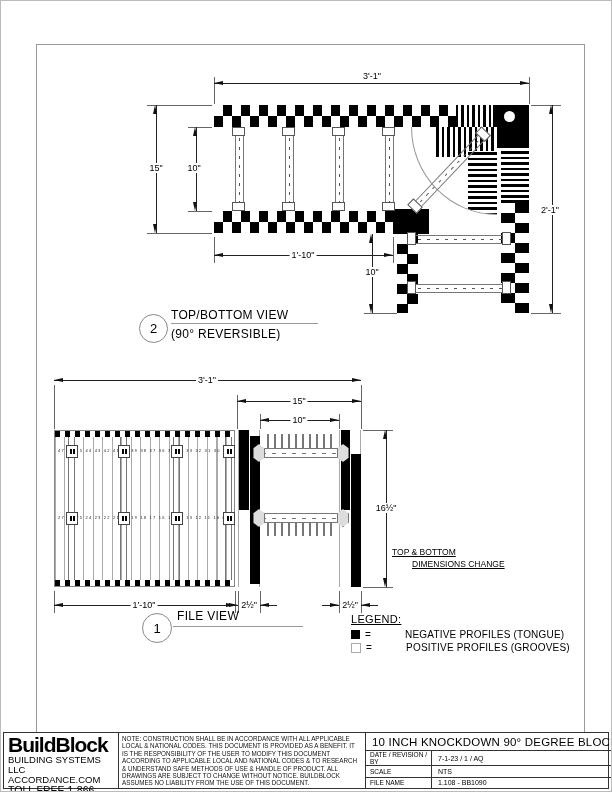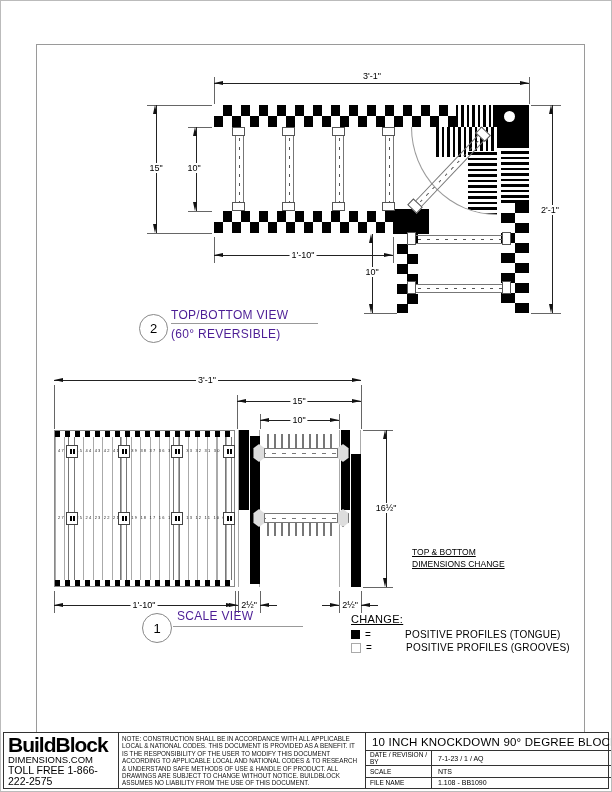--- a/index.html
+++ b/index.html
@@ -31,21 +31,21 @@
   .hw::before,.hw::after{content:"";position:absolute;top:-4px;width:7px;height:11px;border:1px solid #555;background:#fff;}
   .hw::before{left:-2px;}.hw::after{right:-2px;}
   .fan{position:absolute;left:410px;top:126px;width:86px;height:88px;border-radius:0 0 0 100%;
        overflow:hidden;border-left:1px solid #999;border-bottom:1px solid #999;box-sizing:border-box;}
   .hex{position:absolute;width:10px;height:16px;background:#ddd;border:1px solid #777;
        clip-path:polygon(50% 0,100% 25%,100% 75%,50% 100%,0 75%,0 25%);}
   .teeth{position:absolute;background:repeating-linear-gradient(90deg,#777 0 2px,transparent 2px 7px);}
   .tiebar{position:absolute;height:8px;border:1px solid #777;background:
           repeating-linear-gradient(90deg,#777 0 4px,transparent 4px 10px) 0 50%/100% 1px no-repeat,#fff;}
   
-  .vlabel{position:absolute;font-size:12px;letter-spacing:.3px;color:#4c1d95;white-space:nowrap;}
+  .vlabel{position:absolute;font-size:12px;letter-spacing:.3px;color:#000000;white-space:nowrap;}
   .vnum{position:absolute;width:27px;height:27px;border:1px solid #888;border-radius:50%;
         display:flex;align-items:center;justify-content:center;font-size:13px;background:#fff;}
   .uline{position:absolute;height:1px;background:#999;}
   .tinynums{position:absolute;font-size:4px;letter-spacing:1.2px;color:#222;white-space:nowrap;overflow:hidden;}
   .tiebox{position:absolute;width:10px;height:11px;border:1px solid #444;background:
           linear-gradient(90deg,transparent 0 2px,#000 2px 4px,transparent 4px 5px,#000 5px 7px,transparent 7px) 50% 50%/8px 5px no-repeat,#fff;}
   
   .tblock{position:absolute;left:2px;right:2px;top:731px;height:57px;border:1px solid #333;
           display:flex;box-sizing:border-box;background:#fff;}
   .tb-left{width:114px;flex:none;padding:2px 4px;display:flex;flex-direction:column;justify-content:space-between;box-sizing:border-box;}
@@ -141,21 +141,21 @@
   <div class="ln" style="left:551px;top:104px;width:1px;height:208px"></div>
   <div class="ar u" style="left:548px;top:104px"></div>
   <div class="ar d" style="left:548px;top:303px"></div>
   <div class="dimtx" style="left:549px;top:209px">2'-1"</div>
 
   <div class="vnum" style="left:138px;top:313px">
       <span>2</span>
     </div>
   <div class="vlabel" style="left:170px;top:307px">TOP/BOTTOM VIEW</div>
   <div class="uline" style="left:170px;top:322px;width:147px"></div>
-  <div class="vlabel" style="left:170px;top:326px">(60° REVERSIBLE)</div>
+  <div class="vlabel" style="left:170px;top:326px">(90° REVERSIBLE)</div>
 
   <div class="ext" style="left:53px;top:384px;width:1px;height:44px"></div>
   <div class="ext" style="left:360px;top:384px;width:1px;height:44px"></div>
   <div class="ln" style="left:53px;top:379px;width:307px;height:1px"></div>
   <div class="ar l" style="left:53px;top:377px"></div>
   <div class="ar r" style="left:351px;top:377px"></div>
   <div class="dimtx" style="left:206px;top:379px">3'-1"</div>
 
   <div class="ext" style="left:236px;top:394px;width:1px;height:34px"></div>
   <div class="ln" style="left:236px;top:400px;width:124px;height:1px"></div>
@@ -232,47 +232,48 @@
   <div class="dimtx" style="left:248px;top:604px">2½"</div>
 
   <div class="ext" style="left:338px;top:590px;width:1px;height:22px"></div>
   <div class="ext" style="left:360px;top:590px;width:1px;height:22px"></div>
   <div class="ln" style="left:321px;top:604px;width:17px;height:1px"></div>
   <div class="ar r" style="left:329px;top:602px"></div>
   <div class="ln" style="left:360px;top:604px;width:17px;height:1px"></div>
   <div class="ar l" style="left:360px;top:602px"></div>
   <div class="dimtx" style="left:349px;top:604px">2½"</div>
 
-  <div class="notetx" style="left:411px;top:546px">TOP &amp; BOTTOM</div>
+  <div class="notetx" style="left:391px;top:546px">TOP &amp; BOTTOM</div>
   <div class="notetx" style="left:411px;top:558px">DIMENSIONS CHANGE</div>
 
   <div class="vnum" style="left:141px;top:612px;width:28px;height:28px">
       <span>1</span>
     </div>
-  <div class="vlabel" style="left:176px;top:608px">SCALE VIEW</div>
+  <div class="vlabel" style="left:176px;top:608px">FILE VIEW</div>
   <div class="uline" style="left:172px;top:625px;width:130px"></div>
 
-  <div class="lg-head" style="left:350px;top:612px">CHANGE:</div>
+  <div class="lg-head" style="left:350px;top:612px">LEGEND:</div>
   <div class="lg-row" style="left:350px;top:628px">
     <span class="sq-f"></span>
     <span class="lg-eq">=</span>
     <span class="lg-sp"></span>
-    <span>POSITIVE PROFILES (TONGUE)</span>
+    <span>NEGATIVE PROFILES (TONGUE)</span>
   </div>
   <div class="lg-row" style="left:350px;top:641px">
     <span class="sq-o"></span>
     <span class="lg-eq">=</span>
     <span class="lg-sp"></span>
     <span>POSITIVE PROFILES (GROOVES)</span>
   </div>
 
   <div class="tblock">
     <div class="tb-left">
       <div class="tb-logo">BuildBlock</div>
-      <div class="tb-web">DIMENSIONS.COM</div>
+      <div class="tb-co">BUILDING SYSTEMS LLC</div>
+      <div class="tb-web">ACCORDANCE.COM</div>
       <div class="tb-ph">TOLL FREE 1-866-222-2575</div>
     </div>
     <div class="tb-note">NOTE: CONSTRUCTION SHALL BE IN ACCORDANCE WITH ALL APPLICABLE LOCAL &amp; NATIONAL CODES. THIS DOCUMENT IS PROVIDED AS A BENEFIT. IT IS THE RESPONSIBILITY OF THE USER TO MODIFY THIS DOCUMENT ACCORDING TO APPLICABLE LOCAL AND NATIONAL CODES &amp; TO RESEARCH &amp; UNDERSTAND SAFE METHODS OF USE &amp; HANDLE OF PRODUCT. ALL DRAWINGS ARE SUBJECT TO CHANGE WITHOUT NOTICE. BUILDBLOCK ASSUMES NO LIABILITY FROM THE USE OF THIS DOCUMENT.</div>
     <div class="tb-right">
       <div class="tb-title">10 INCH KNOCKDOWN 90° DEGREE BLOCK</div>
       <div class="tb-row">
         <div class="tb-lab">DATE / REVISION / BY</div>
         <div class="tb-val">7-1-23 / 1 / AQ</div>
       </div>
       <div class="tb-row">

